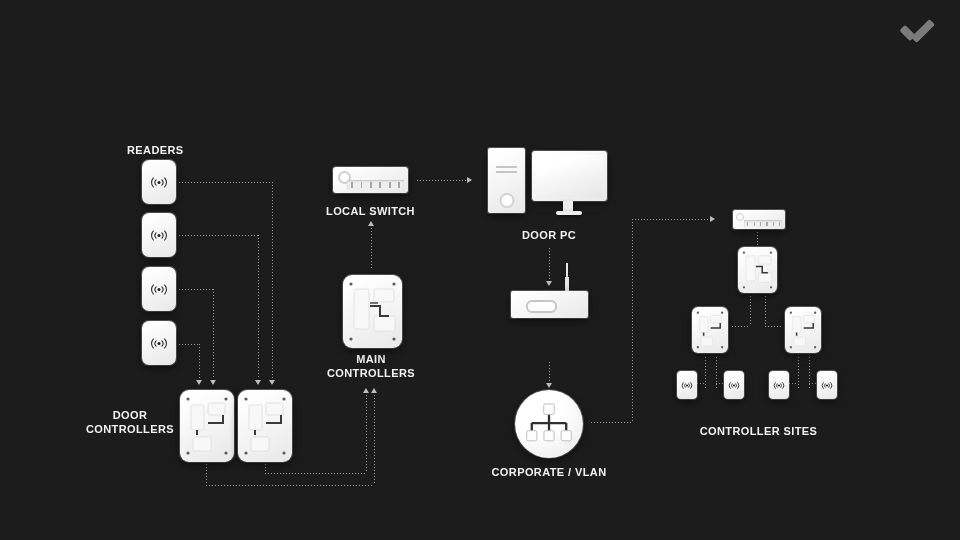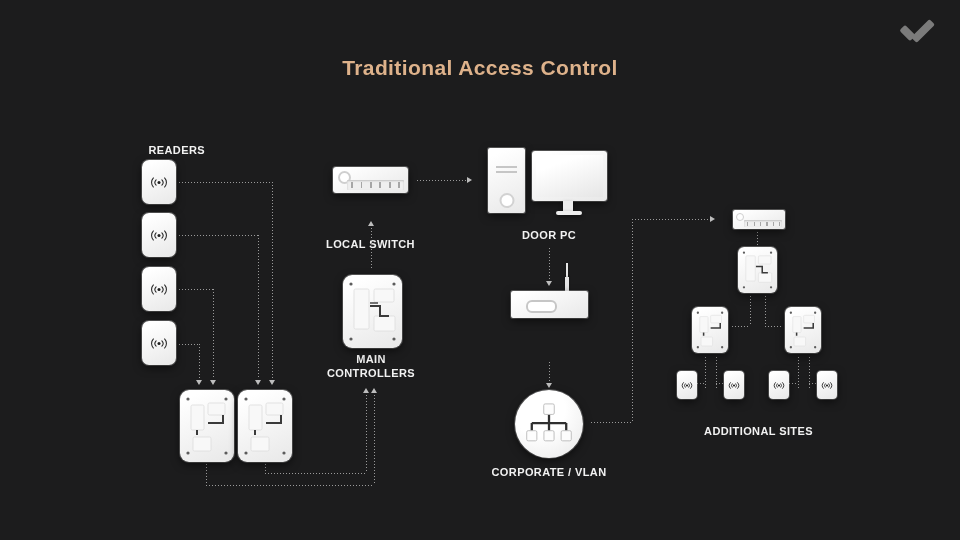--- a/index.html
+++ b/index.html
@@ -60,33 +60,33 @@
       background:radial-gradient(circle at 35% 28%,#ffffff 40%,#e7e7e7 100%);}
   
   .logo{position:absolute;left:897px;top:16px;width:42px;height:34px;}
   .logo i{position:absolute;background:#7b7b7b;border-radius:2px;}
 </style>
 </head>
 <body>
 
 <div class="canvas">
 
-  <div class="title">Traditional Access Control</div>
 
   <div class="logo">
     <i style="left:3px;top:13px;width:15px;height:8px;transform:rotate(45deg);"></i>
     <i style="left:13px;top:11px;width:26px;height:8px;transform:rotate(-45deg);"></i>
   </div>
 
-  <div class="lbl" style="left:127px;top:143px;width:62px;text-align:right;margin-left:16px;">READERS</div>
+  <div class="lbl" style="left:127px;top:143px;width:62px;text-align:left;">READERS</div>
+  <div class="lbl" style="left:82px;top:408px;width:96px;">DOOR CONTROLLERS</div>
   <div class="lbl" style="left:322px;top:352px;width:98px;">MAIN CONTROLLERS</div>
-  <div class="lbl" style="left:320px;top:204px;width:101px;margin-top:33px;">LOCAL SWITCH</div>
+  <div class="lbl" style="left:320px;top:204px;width:101px;">LOCAL SWITCH</div>
   <div class="lbl" style="left:499px;top:228px;width:100px;">DOOR PC</div>
   <div class="lbl" style="left:489px;top:465px;width:120px;">CORPORATE / VLAN</div>
-  <div class="lbl" style="left:693px;top:424px;width:131px;">ADDITIONAL SITES</div>
+  <div class="lbl" style="left:693px;top:424px;width:131px;">CONTROLLER SITES</div>
 
   <div class="dh" style="left:179px;top:182px;width:93px;"></div>
   <div class="dv" style="left:272px;top:182px;height:197px;"></div>
   <div class="ar ar-d" style="left:269px;top:380px;"></div>
   <div class="dh" style="left:179px;top:235px;width:79px;"></div>
   <div class="dv" style="left:258px;top:235px;height:144px;"></div>
   <div class="ar ar-d" style="left:255px;top:380px;"></div>
   <div class="dh" style="left:179px;top:289px;width:34px;"></div>
   <div class="dv" style="left:213px;top:289px;height:90px;"></div>
   <div class="ar ar-d" style="left:210px;top:380px;"></div>

